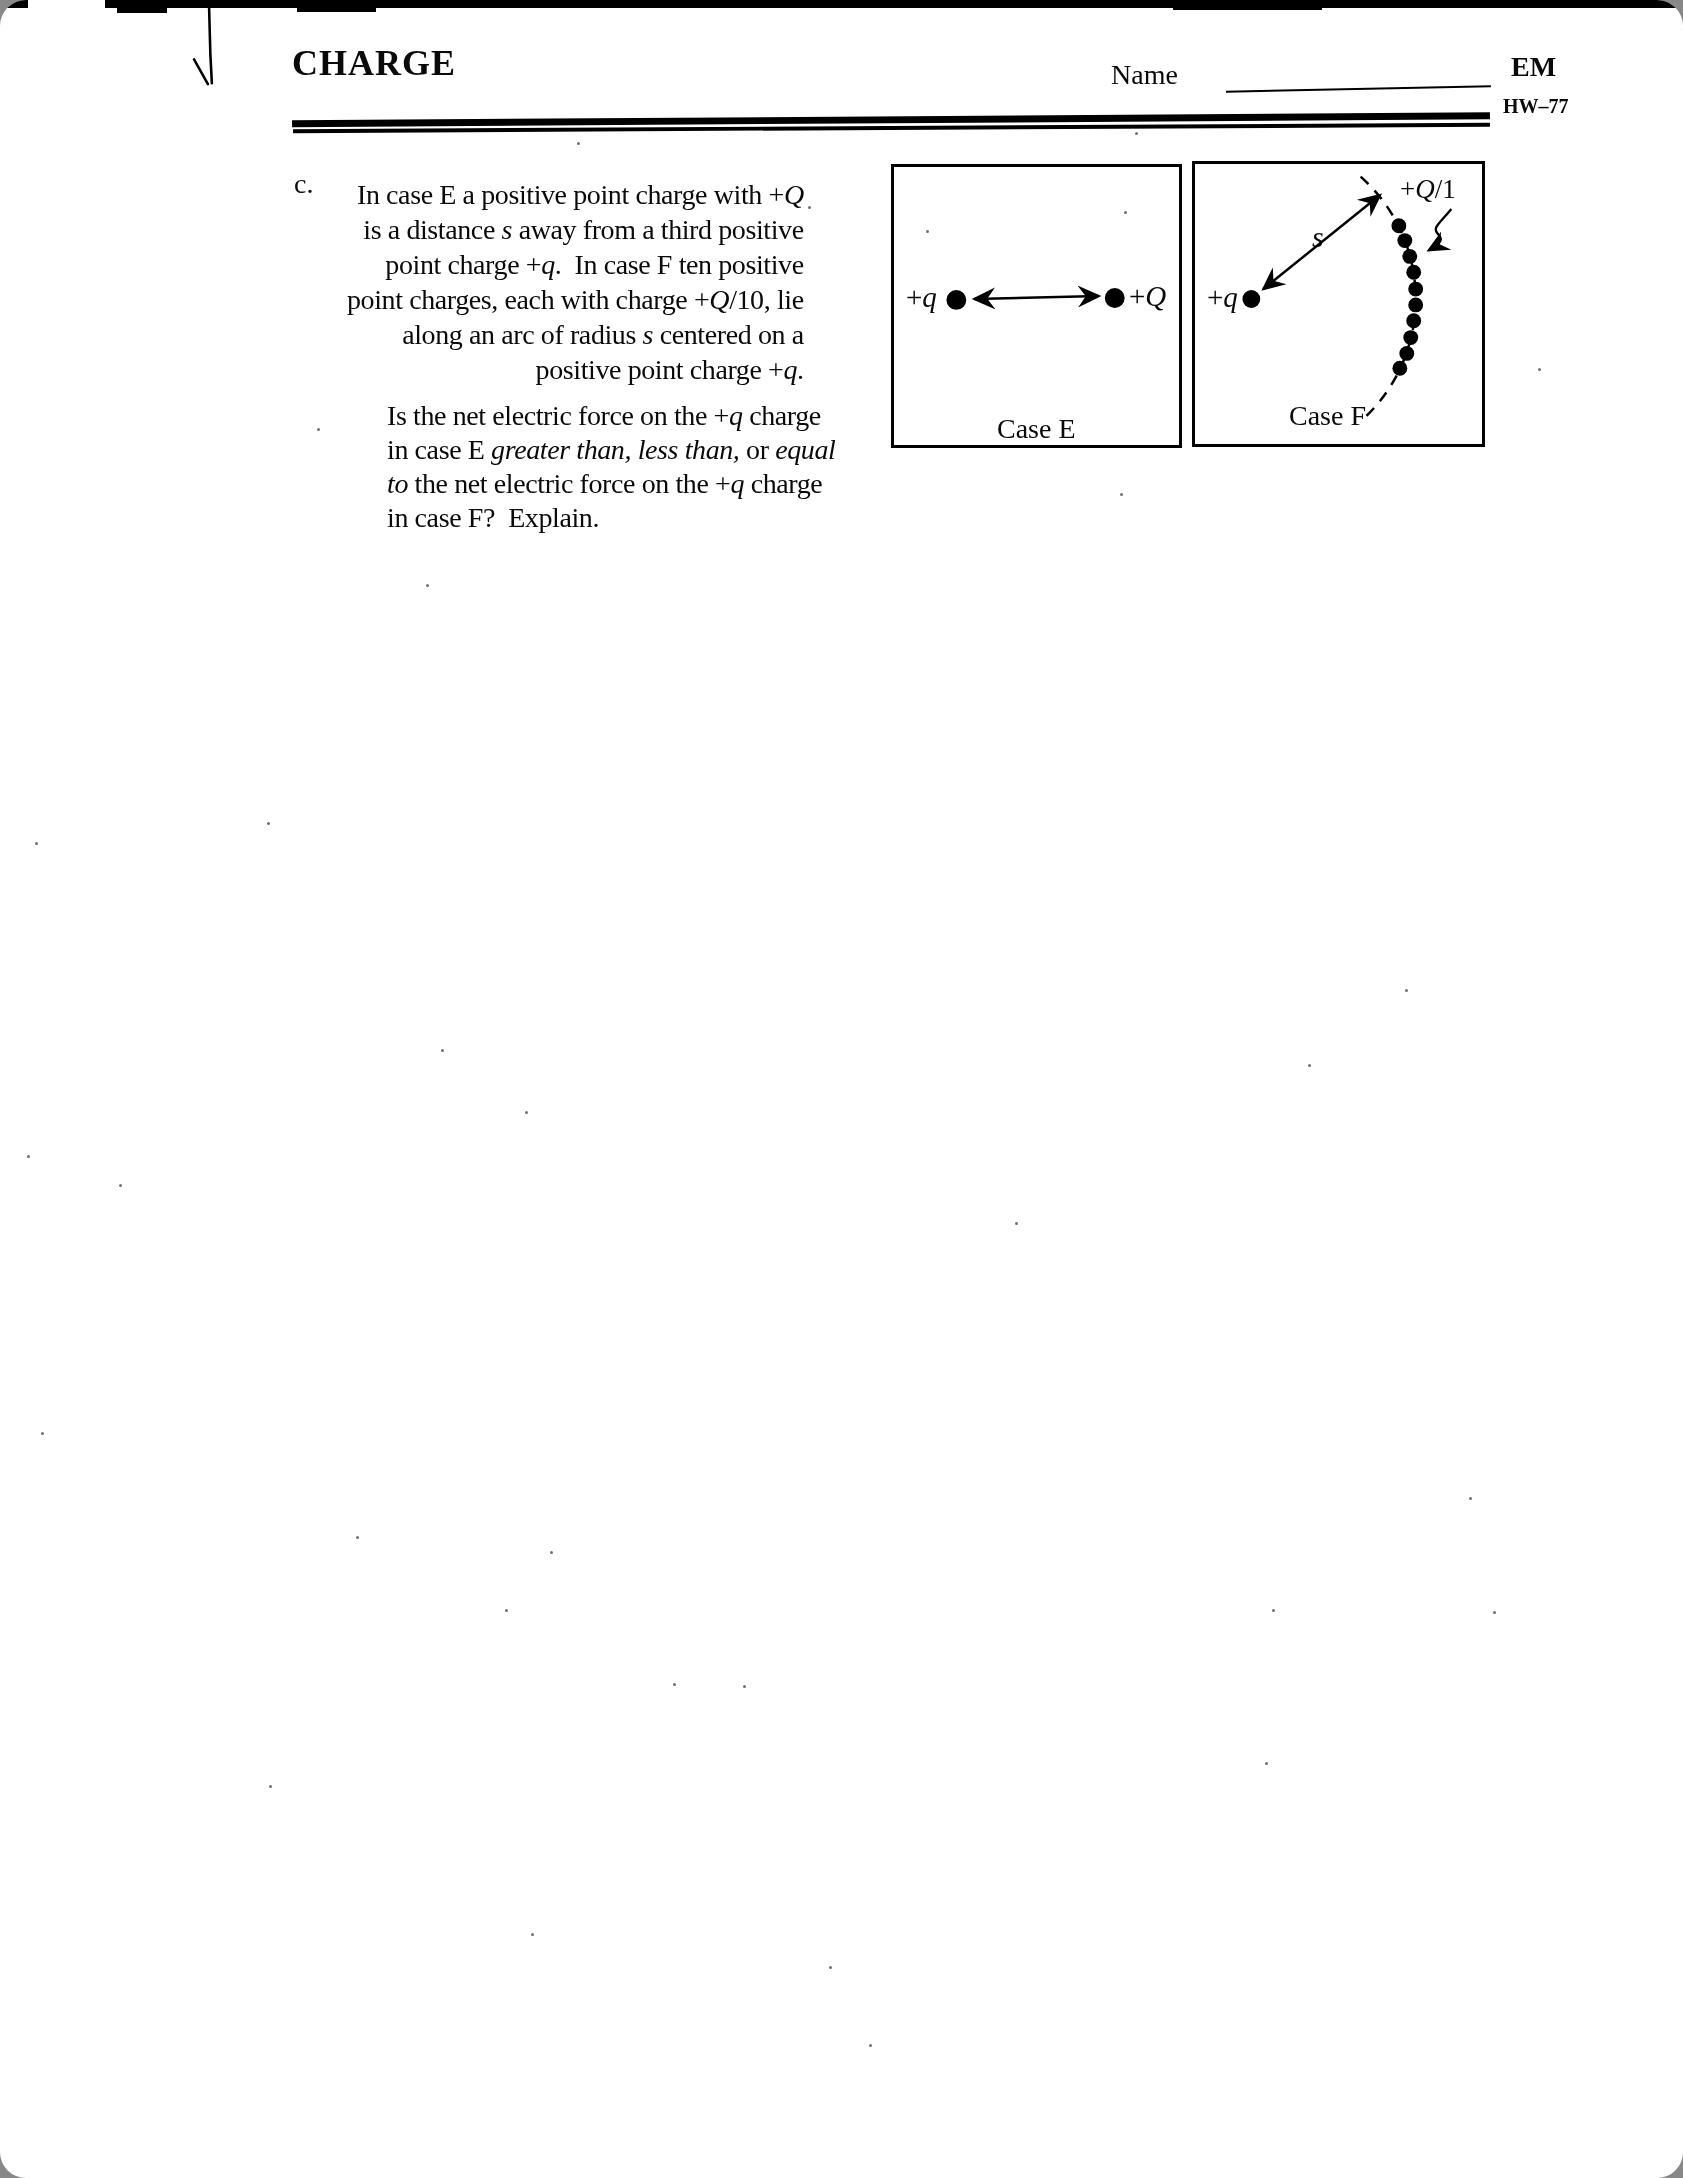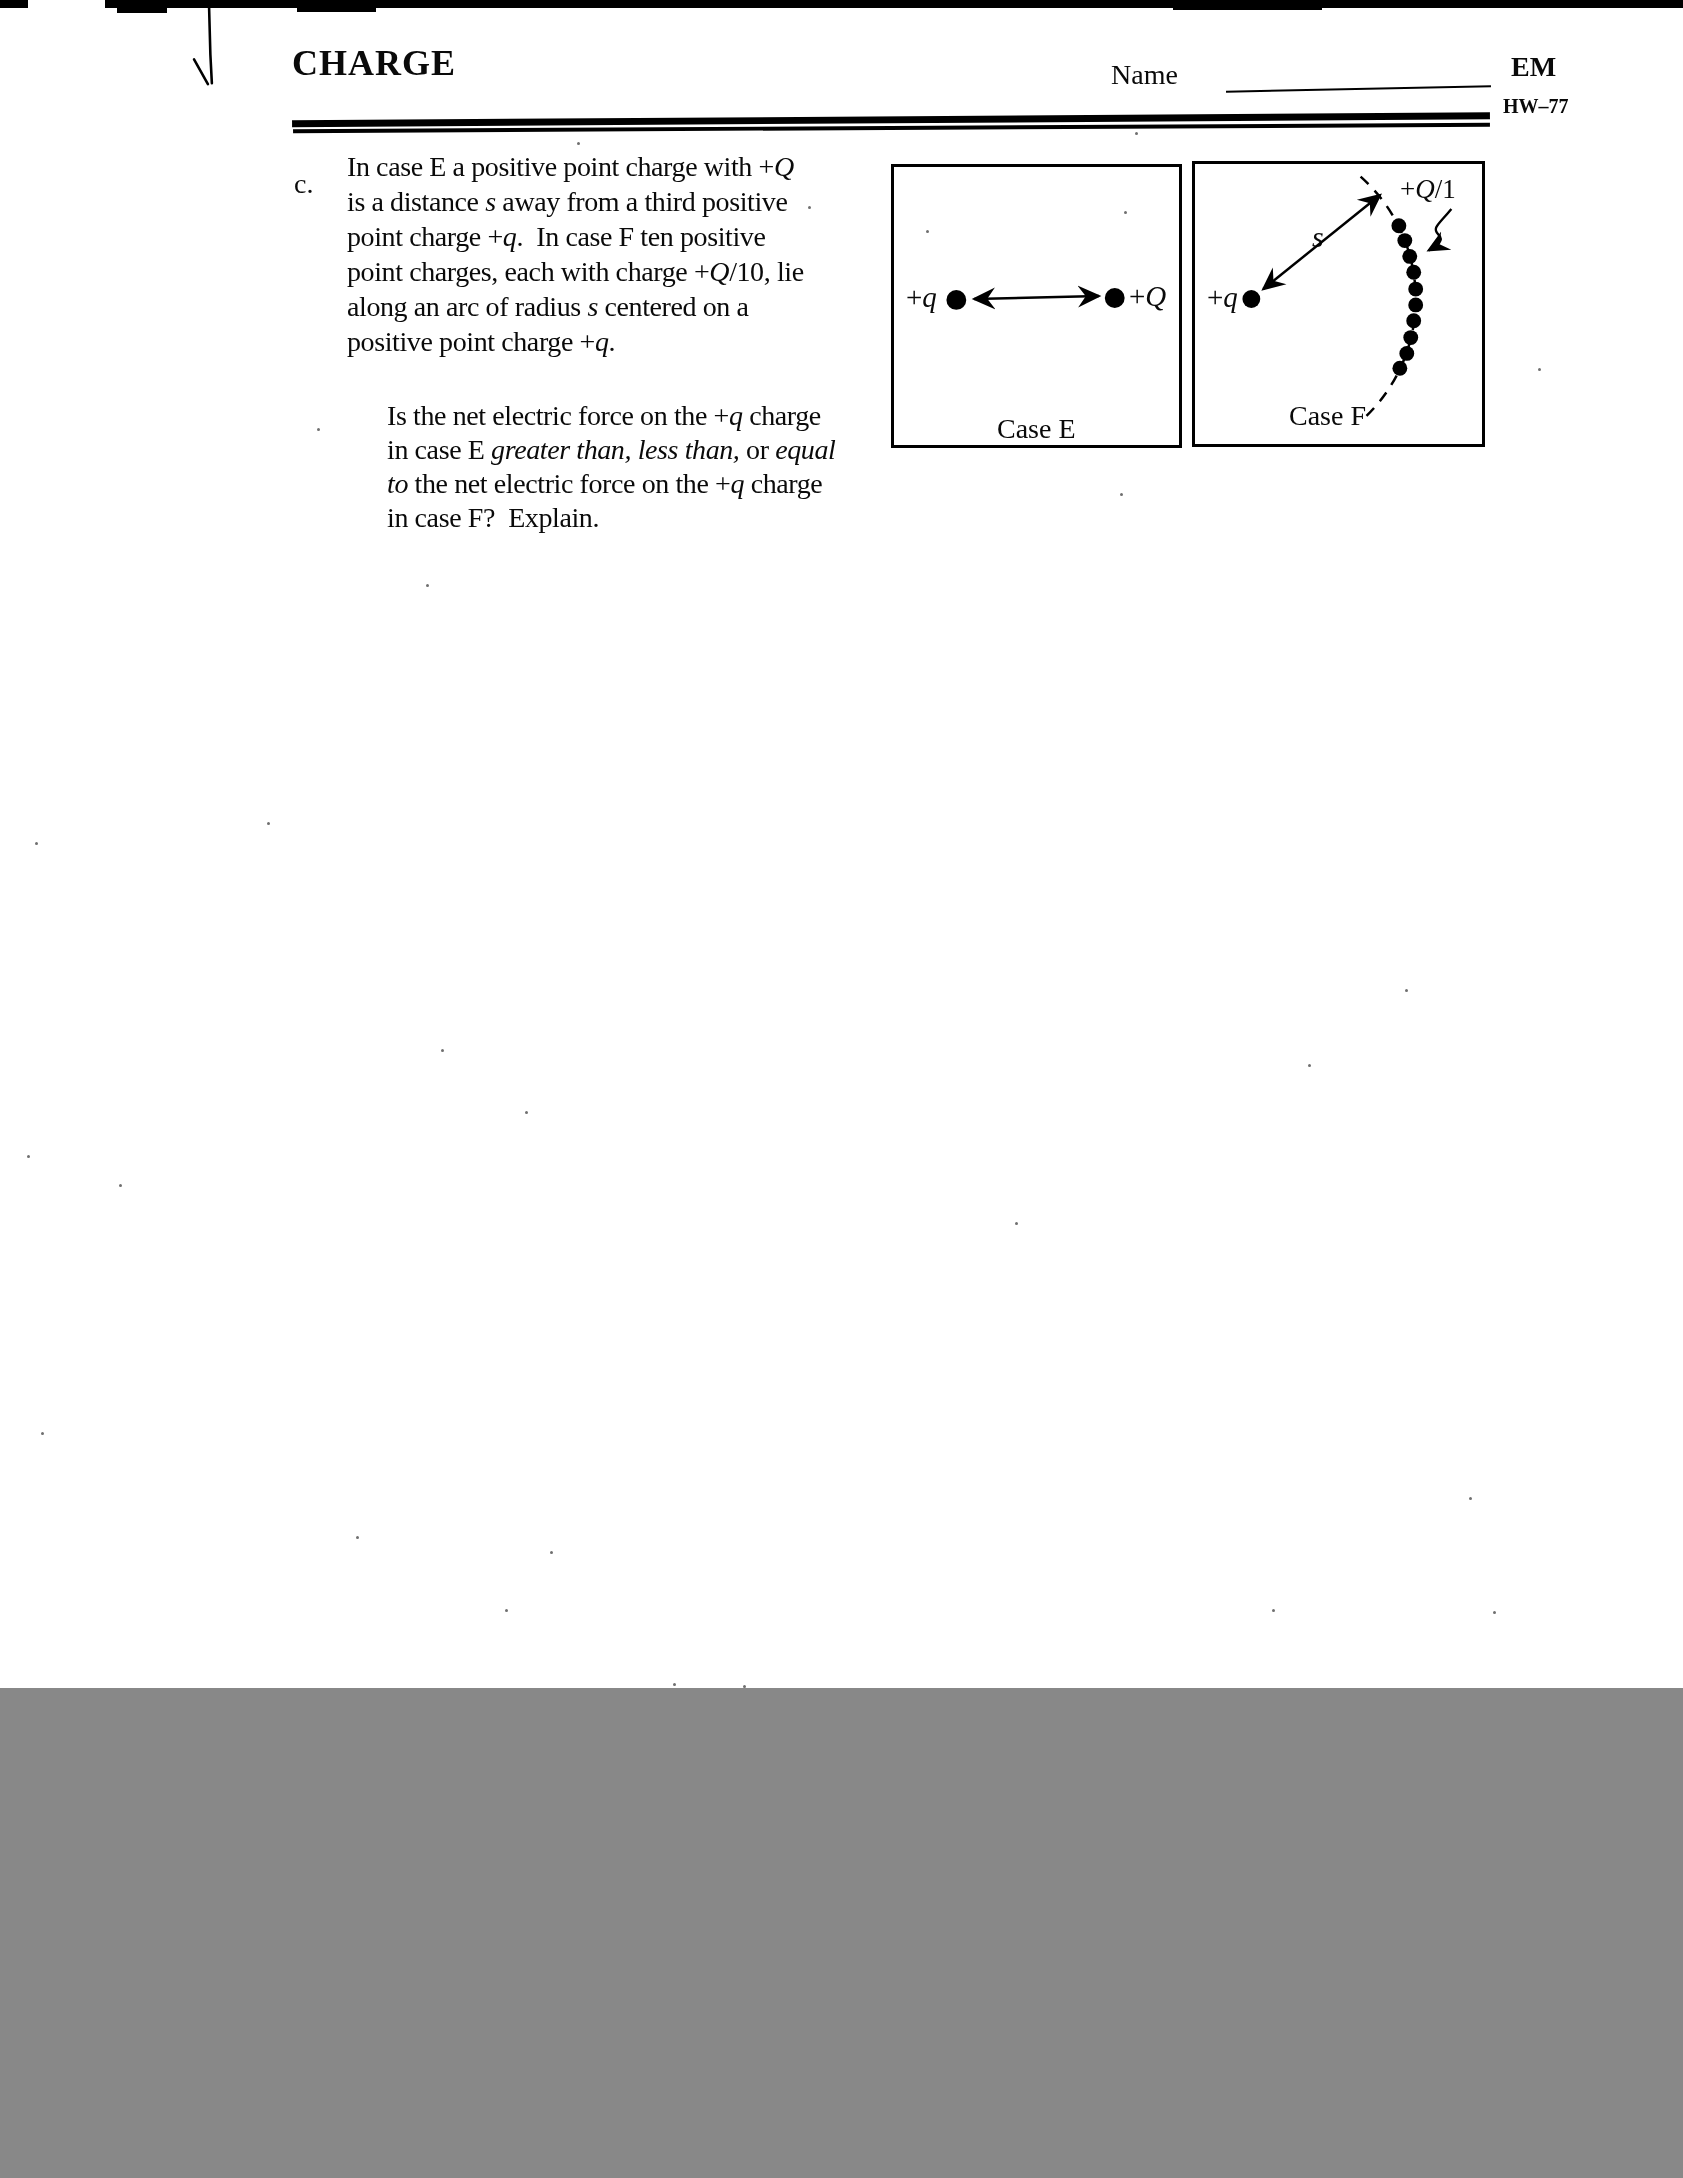--- a/index.html
+++ b/index.html
@@ -1,22 +1,23 @@
 <!DOCTYPE html>
 <html><head>
 <meta charset="utf-8">
 <style>
   html,body{margin:0;padding:0;background:#888;}
   .page{
     position:relative;
-    width:1683px;height:1688px;
+    width:1683px;height:2178px;
     background:#ffffff;
     font-family:"Liberation Serif", serif;
     color:#0a0a0a;
     overflow:hidden;
+    border-radius:26px;
   }
   
   .topbar{position:absolute;left:0;top:0;width:1683px;height:8px;background:#000;}
   .topbar-notch{position:absolute;left:28px;top:0;width:77px;height:8px;background:#fff;}
   .topbar-nub1{position:absolute;left:117px;top:0;width:50px;height:13px;background:#000;}
   .topbar-nub2{position:absolute;left:297px;top:6px;width:79px;height:6px;background:#000;}
   .topbar-nub3{position:absolute;left:1173px;top:0;width:149px;height:10px;background:#000;}
 
   .hdr-title{
     position:absolute;left:292px;top:42px;
@@ -29,21 +30,21 @@
   }
   .hdr-em{position:absolute;left:1511px;top:51px;font-size:28px;font-weight:bold;}
   .hdr-hw{position:absolute;left:1503px;top:95px;font-size:20px;font-weight:bold;}
 
   .q-item{position:absolute;left:294px;top:168px;font-size:28px;}
   .q-par{
     position:absolute;left:347px;
     font-size:28px;line-height:35px;letter-spacing:-0.4px;
     white-space:pre;
   }
-  #para1{top:149px;}
+  #para1{top:177px;text-align:right;}
   #para2{top:399px;line-height:34px;margin-left:40px;}
   .q-par .ital, .ital{font-style:italic;}
 
   .figbox{position:absolute;border:3px solid #000;background:#fff;}
   #case-e-box{left:891px;top:164px;width:285px;height:278px;}
   #case-f-box{left:1192px;top:161px;width:287px;height:280px;}
 
   .fig-label{position:absolute;font-size:28px;}
   .charge-label{position:absolute;font-size:29px;white-space:pre;}
 

